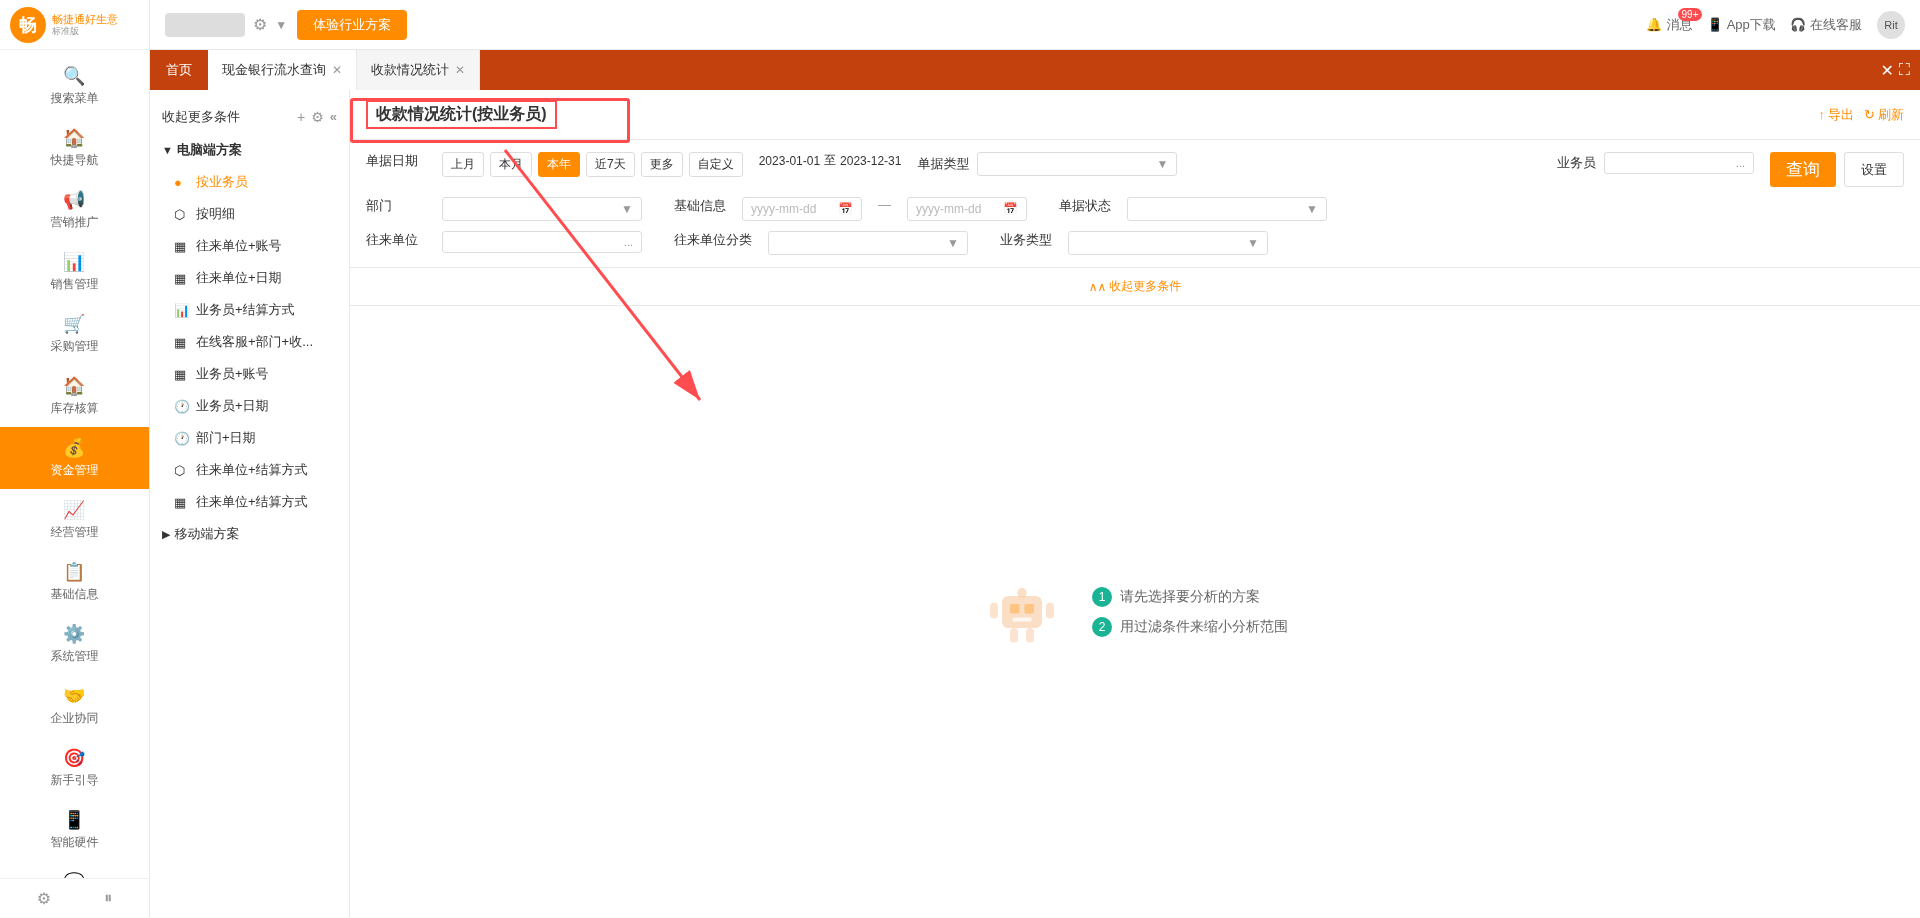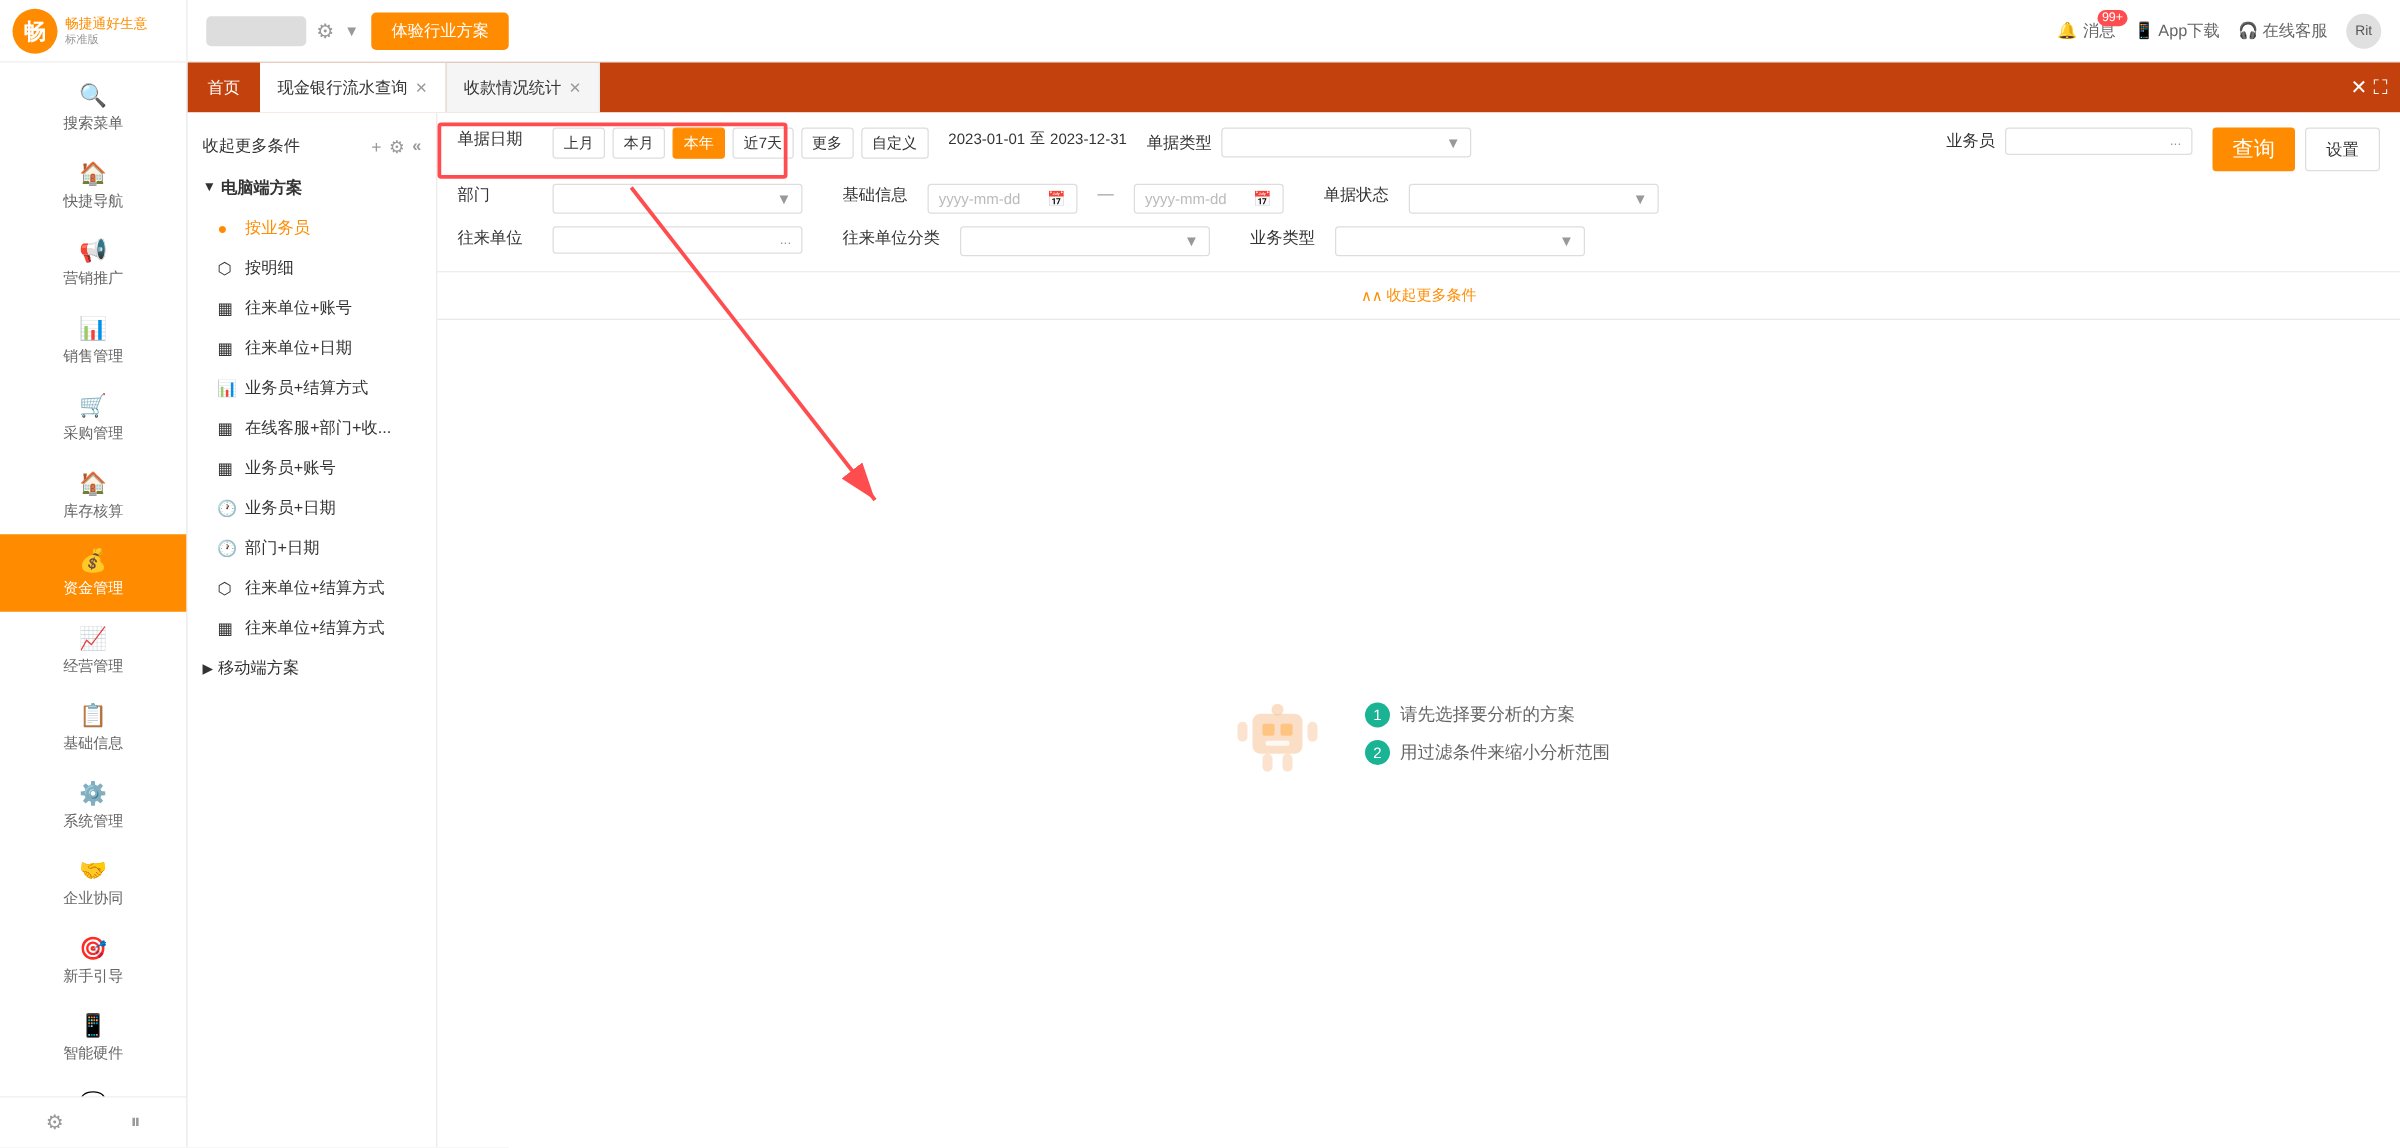--- a/index.html
+++ b/index.html
@@ -286,20 +286,33 @@
           <span>往来单位+结算方式</span>
         </div>
         <div class="tree-section" style="font-weight:normal;">
           <span style="font-size:11px;">▶</span>
           <span>移动端方案</span>
         </div>
       </div>
 
       <div class="right-panel-wrapper">
 
+        <div class="page-header">
+          <span class="page-title">收款情况统计(按业务员)</span>
+          <div class="page-header-actions">
+            <button class="export-btn">
+              <span>↑</span>
+              <span>导出</span>
+            </button>
+            <button class="refresh-btn">
+              <span>↻</span>
+              <span>刷新</span>
+            </button>
+          </div>
+        </div>
 
         <div class="filter-area">
 
           <div class="filter-row">
             <span class="filter-label">单据日期</span>
             <div class="filter-date-group">
               <button class="date-btn">上月</button>
               <button class="date-btn">本月</button>
               <button class="date-btn active">本年</button>
               <button class="date-btn">近7天</button>

